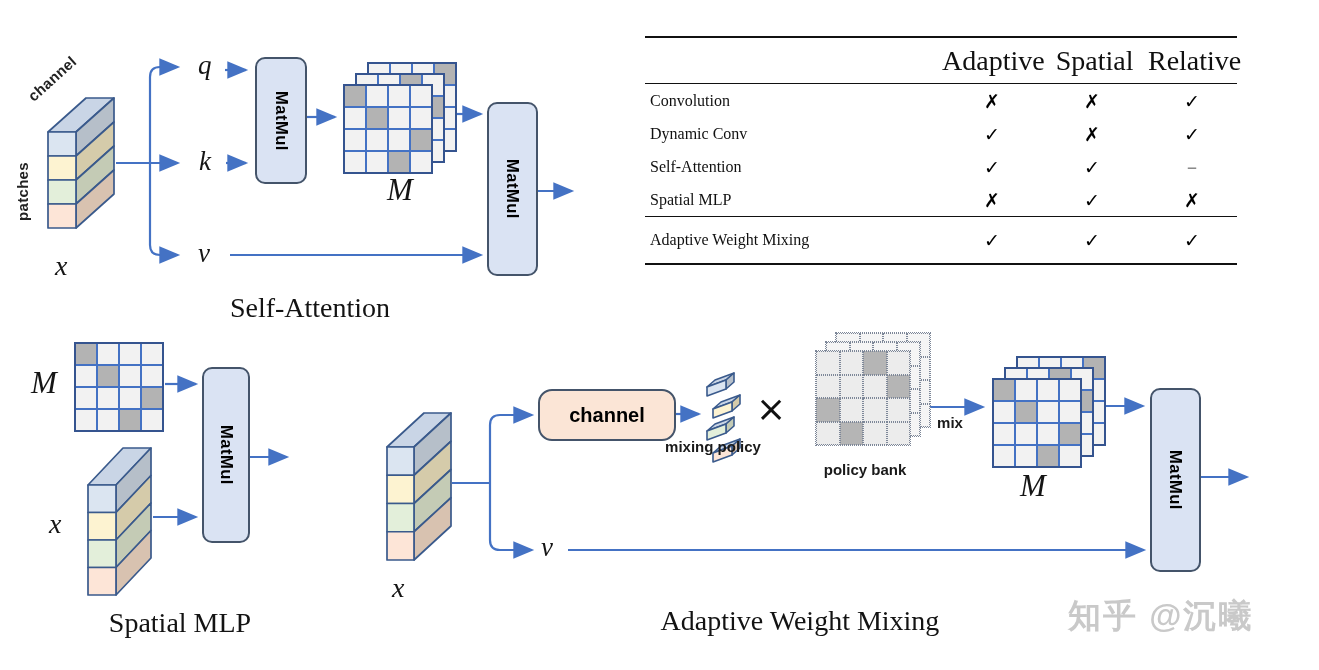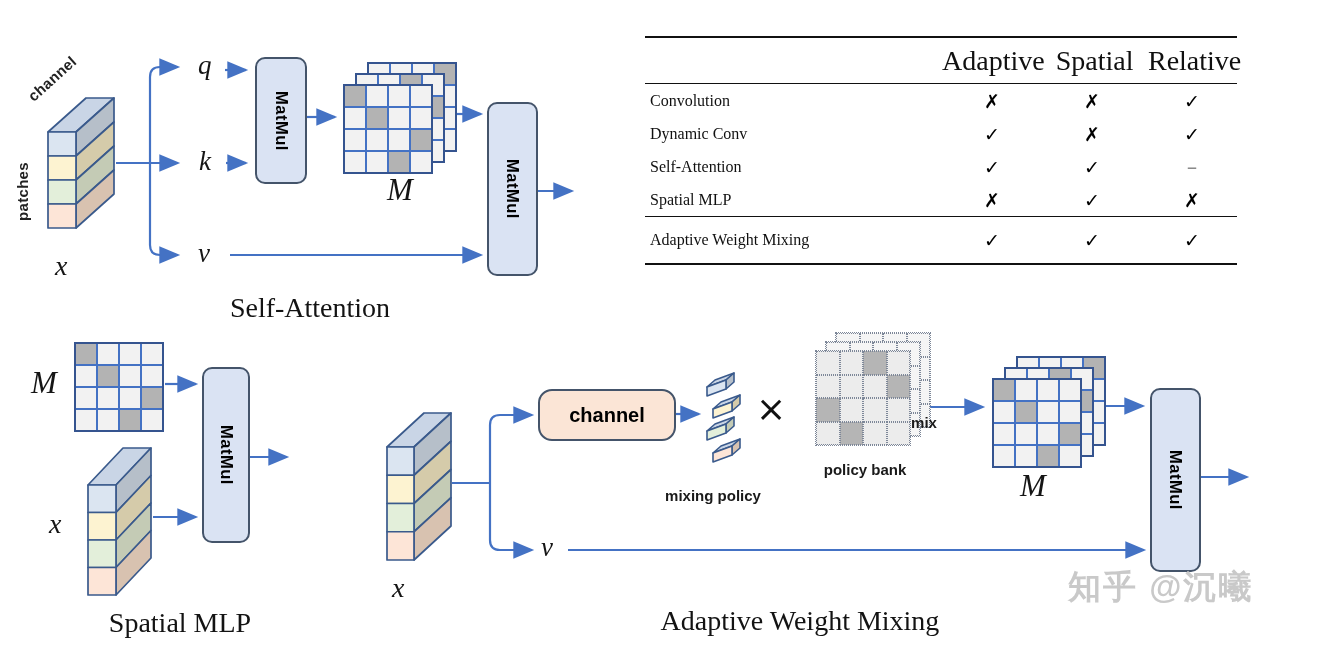--- a/index.html
+++ b/index.html
@@ -42,21 +42,21 @@
   .t-row,.t-head{display:flex;align-items:center;}
   .t-head{height:45px;}
   .t-label{flex:0 0 292px;padding-left:5px;font-size:16px;}
   .t-col{flex:0 0 100px;text-align:center;font-size:28px;}
   .t-row{height:33px;font-size:23px;}
   .t-row.awm{height:46px;}
   .t-mark{flex:0 0 100px;text-align:center;font-family:"DejaVu Sans",sans-serif;
           font-weight:700;font-size:19px;color:#000;}
   .t-mark.dash{color:#8a8a8a;font-weight:400;font-size:21px;}
 
-  .watermark{position:absolute;left:1068px;top:565px;font-size:33px;font-weight:700;
+  .watermark{position:absolute;left:1068px;top:594px;font-size:33px;font-weight:700;
              color:#c9c9c9;letter-spacing:2px;text-shadow:1px 1px 0 #ffffff;}
 </style>
 </head>
 <body>
 
 <div id="stage">
 
   <svg class="layer">
     <defs>
       <marker id="arr" markerWidth="11" markerHeight="9" refX="8.5" refY="4" orient="auto">
@@ -293,21 +293,21 @@
   <div class="matmul" style="left:202px;top:367px;width:44px;height:172px;">
     <span>MatMul</span>
   </div>
   <div class="abs mathl" style="left:49px;top:508px;font-size:28px;">x</div>
   <div class="abs caption" style="left:40px;top:607px;width:280px;">Spatial MLP</div>
 
   <div class="abs mathl" style="left:392px;top:572px;font-size:28px;">x</div>
   <div class="adapter">channel</div>
   <div class="abs mathl" style="left:541px;top:532px;font-size:27px;">v</div>
 
-  <div class="abs small-bold" style="left:648px;top:487px;width:130px;">mixing policy</div>
+  <div class="abs small-bold" style="left:648px;top:438px;width:130px;">mixing policy</div>
 
   <div class="abs" style="left:756px;top:388px;font-size:36px;color:#111;font-family:'DejaVu Sans',sans-serif;">×</div>
 
   <div class="wbgrid backer" style="left:835px;top:332px;">
       <div class="cell"></div>
       <div class="cell"></div>
       <div class="cell"></div>
       <div class="cell g"></div>
       <div class="cell"></div>
       <div class="cell"></div>
@@ -353,21 +353,21 @@
       <div class="cell"></div>
       <div class="cell"></div>
       <div class="cell"></div>
       <div class="cell"></div>
       <div class="cell g"></div>
       <div class="cell"></div>
       <div class="cell"></div>
     </div>
   <div class="abs small-bold" style="left:800px;top:461px;width:130px;">policy bank</div>
 
-  <div class="abs small-bold" style="left:904px;top:414px;width:40px;">mix</div>
+  <div class="abs small-bold" style="left:930px;top:414px;width:40px;">mix</div>
 
   <div class="mgrid" style="left:1016px;top:356px;">
       <div class="cell"></div>
       <div class="cell"></div>
       <div class="cell"></div>
       <div class="cell g"></div>
       <div class="cell"></div>
       <div class="cell g"></div>
       <div class="cell"></div>
       <div class="cell"></div>

